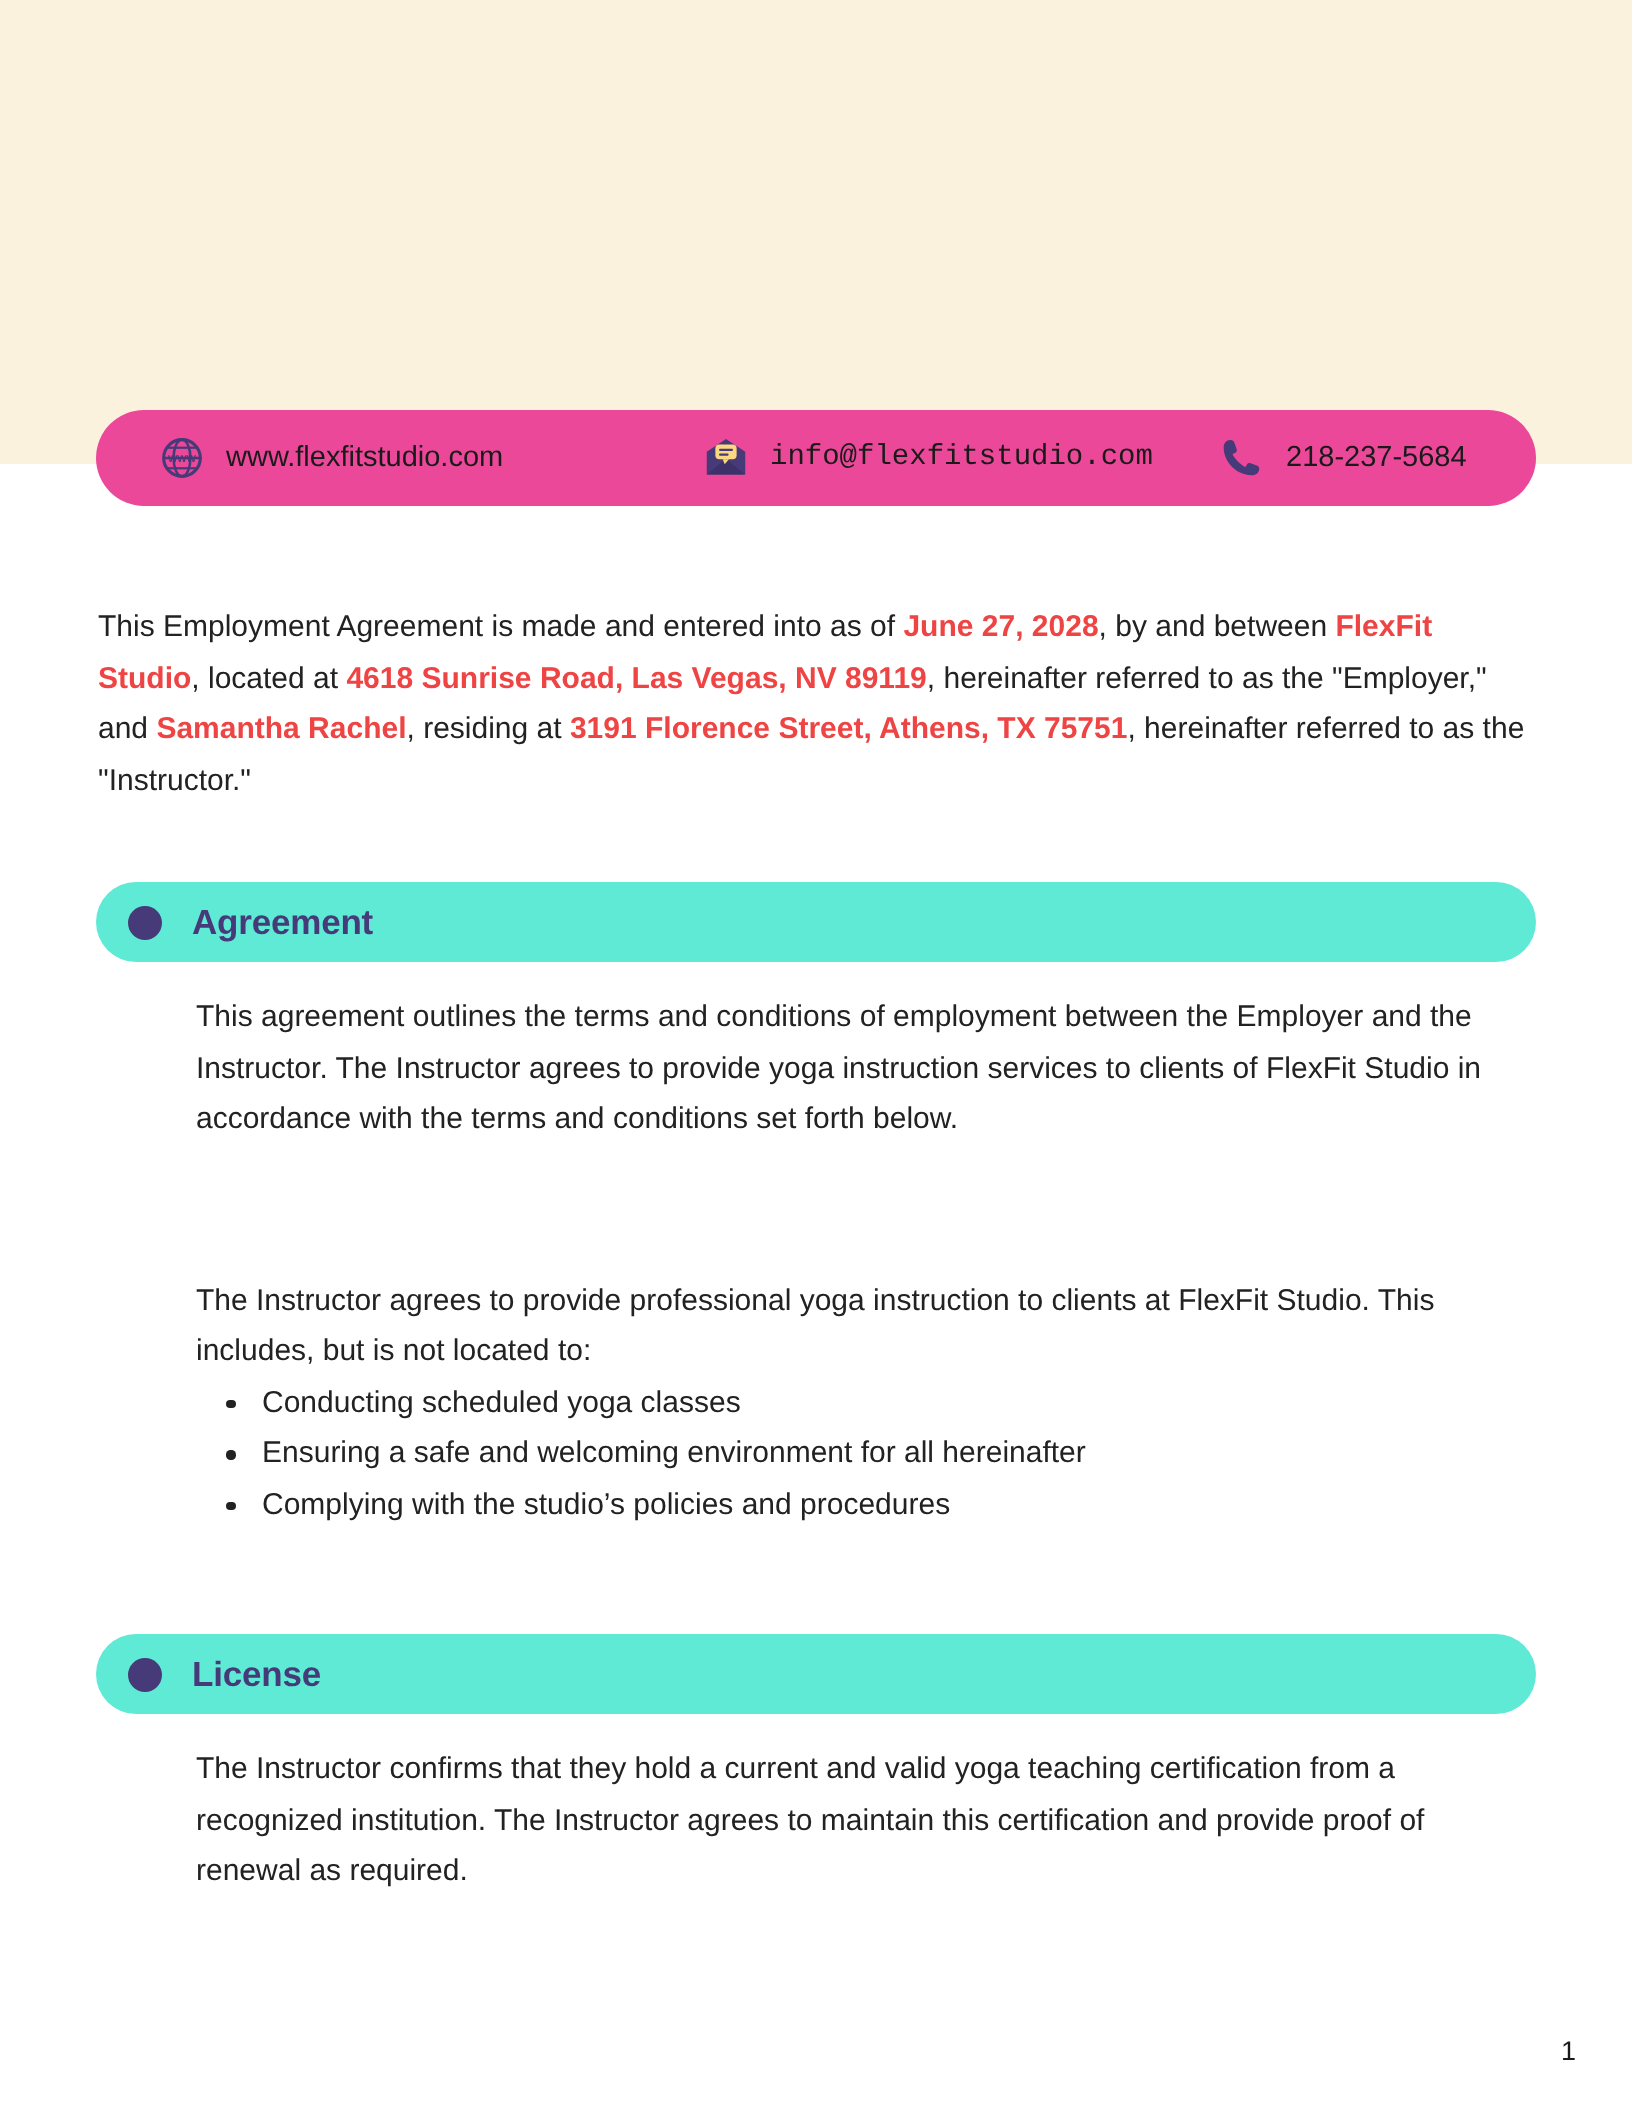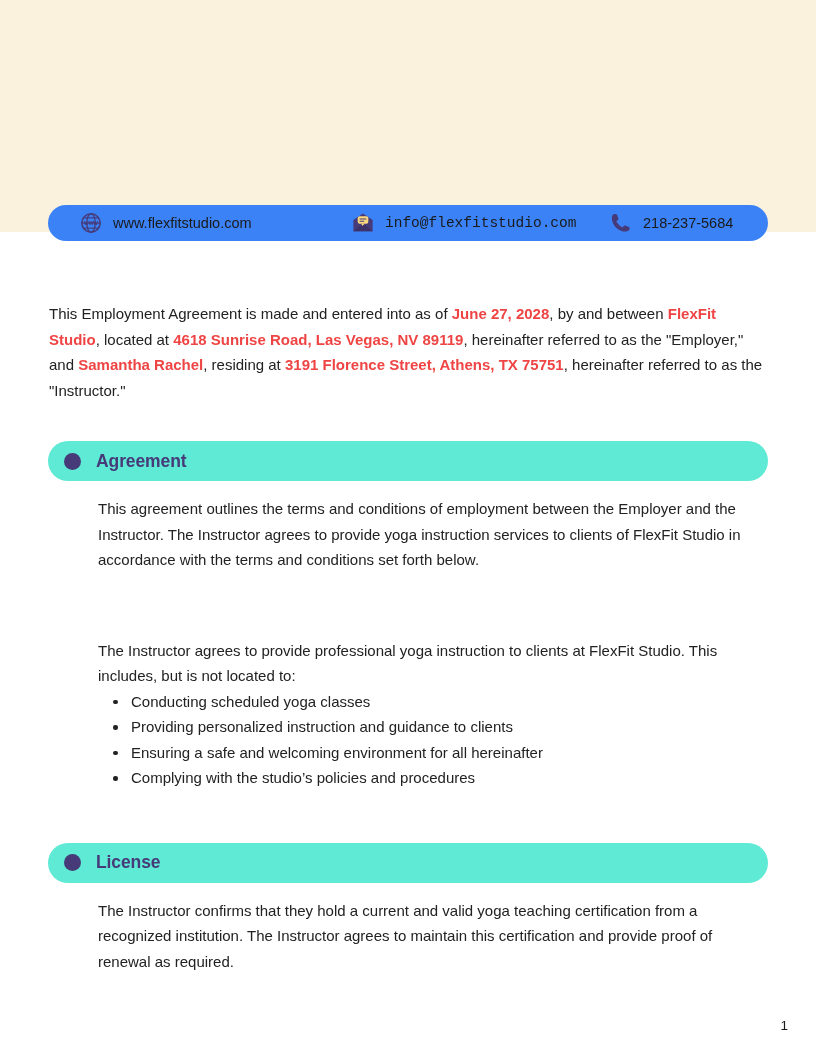--- a/index.html
+++ b/index.html
@@ -103,22 +103,22 @@
     letter-spacing: 4px;
     margin-top: 3px;
   }
 
   
   .contact-bar {
     position: absolute;
     top: 205px;
     left: 48px;
     width: 720px;
-    height: 36px;
-    background: #3b82f6;
+    height: 48px;
+    background: #ec4899;
     border-radius: 24px;
     display: flex;
     align-items: center;
     padding-left: 32px;
     padding-right: 26px;
   }
 
   .contact-item {
     display: flex;
     align-items: center;
@@ -297,21 +297,20 @@
       </div>
     </div>
 
     <div class="gap-after-agreement"></div>
 
     <div class="section">
       <div class="section-body">
         <p>The Instructor agrees to provide professional yoga instruction to clients at FlexFit Studio. This includes, but is not located to:</p>
         <ul class="bullets">
           <li>Conducting scheduled yoga classes</li>
-          <li>Providing personalized instruction and guidance to clients</li>
           <li>Ensuring a safe and welcoming environment for all hereinafter</li>
           <li>Complying with the studio’s policies and procedures</li>
         </ul>
       </div>
     </div>
 
     <div class="gap-after-services"></div>
 
     <div class="section">
       <div class="section-pill">

